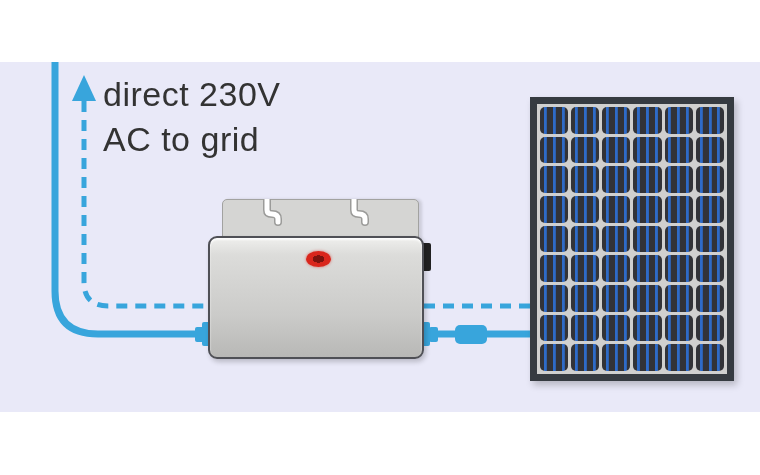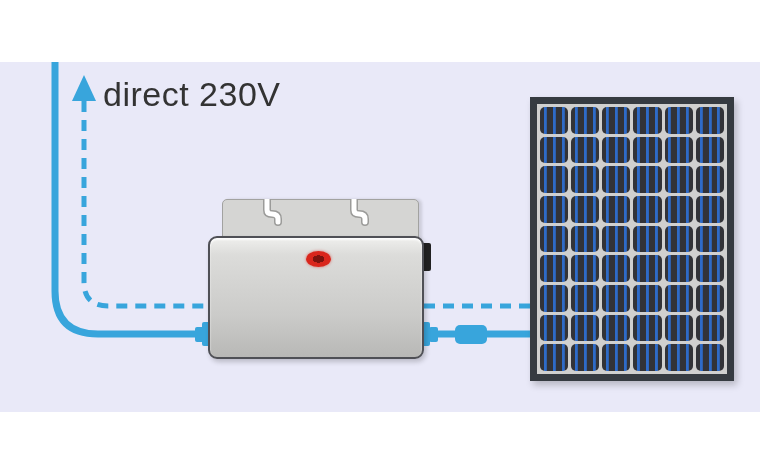--- a/index.html
+++ b/index.html
@@ -185,15 +185,16 @@
         <div class="cell"></div>
         <div class="cell"></div>
         <div class="cell"></div>
         <div class="cell"></div>
         <div class="cell"></div>
       </div>
   </div>
 
   <div class="annotation">
     <div>direct 230V</div>
+    <div>AC to grid</div>
   </div>
 
 </div>
 
 </body></html>

